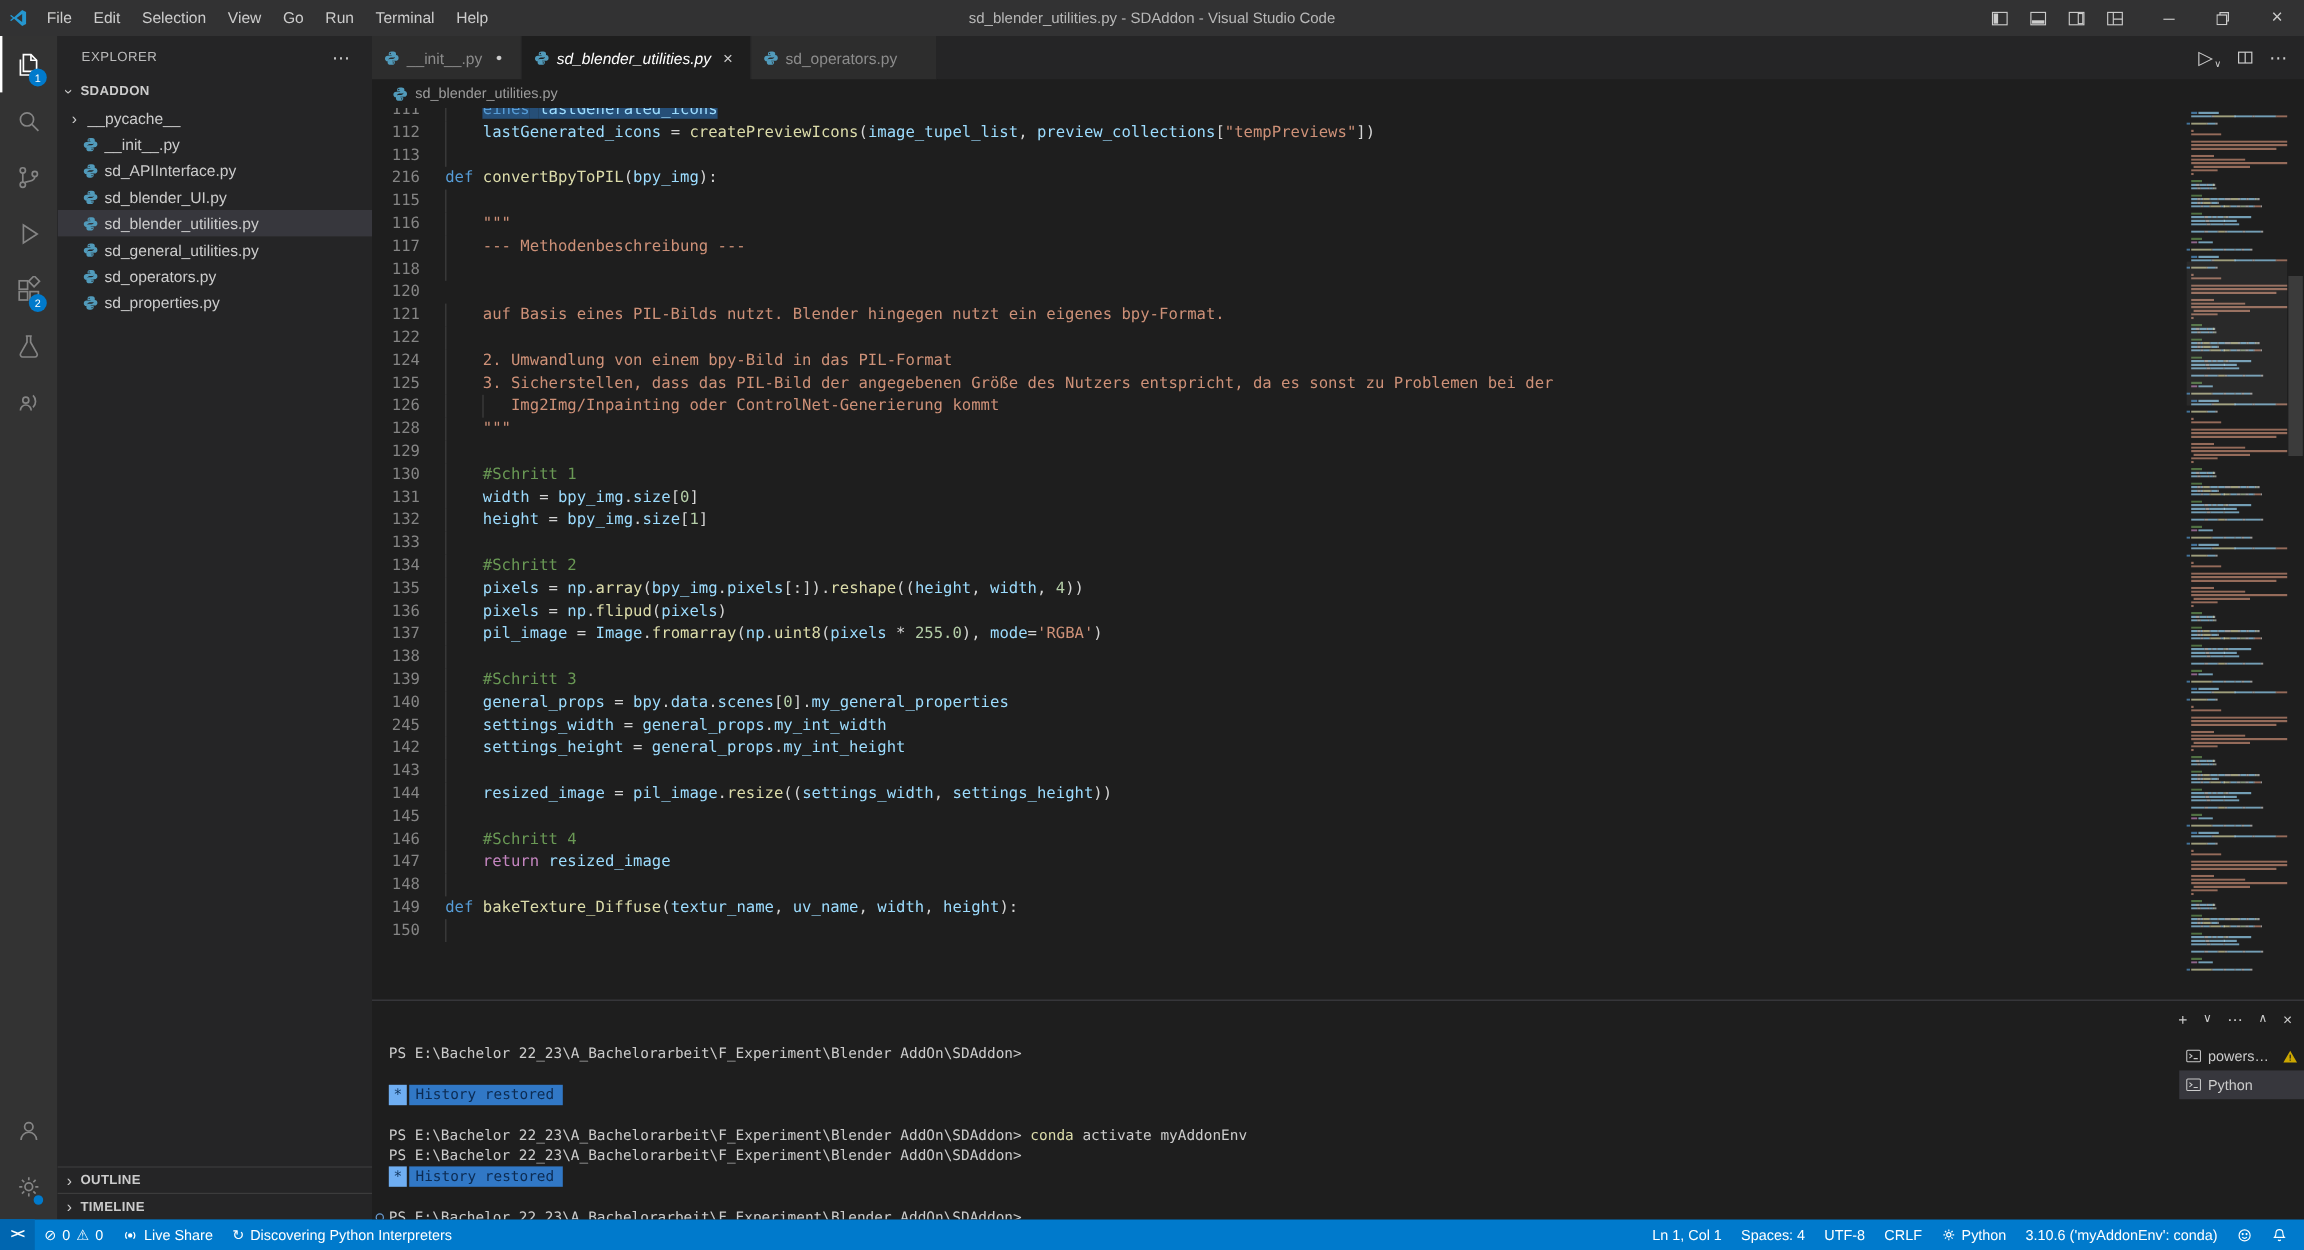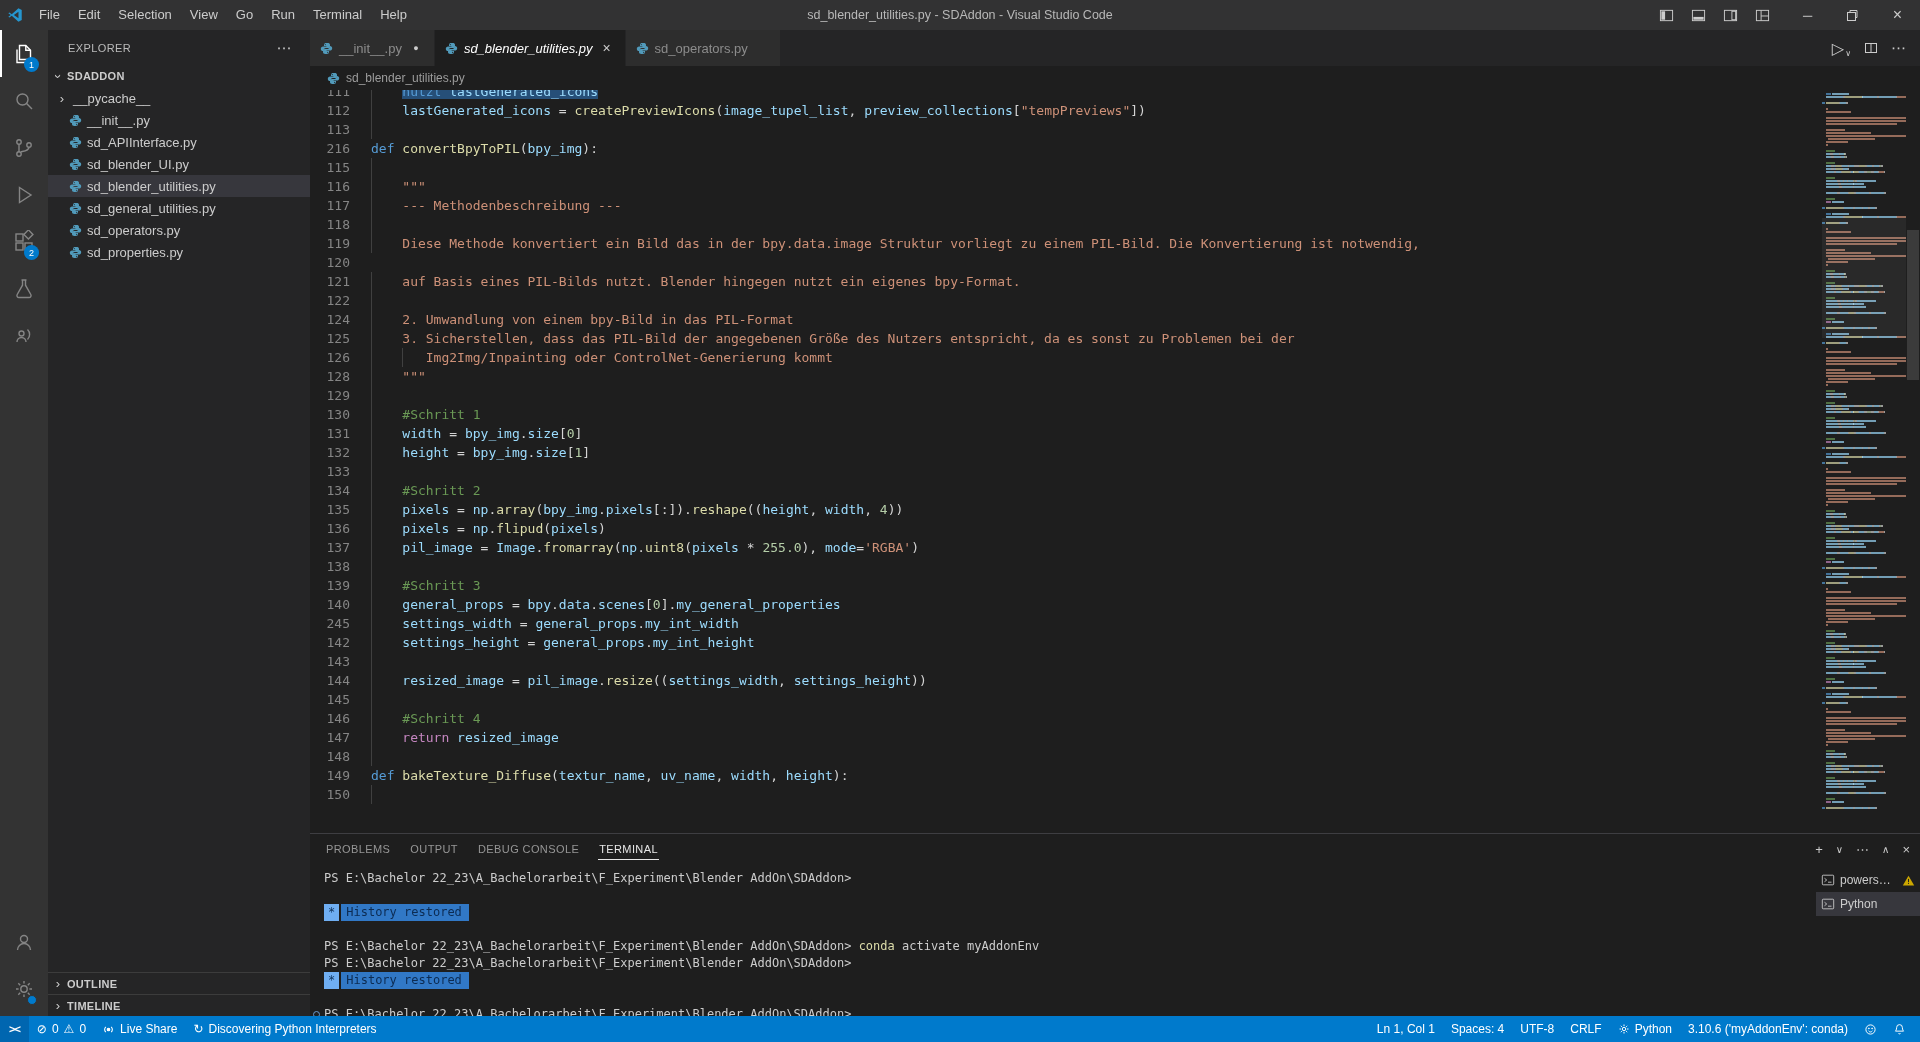--- a/index.html
+++ b/index.html
@@ -369,21 +369,21 @@
             <path fill="#519aba" d="M8.2 14.8c1.8 0 2.9-.8 2.9-2.1v-1.6h-3v-.5h4.1c1.6 0 2.8-1.1 2.8-2.9 0-1.8-1.1-2.9-2.6-2.9h-1.1v1.6c0 1.3-1.1 2.3-2.4 2.3H5.8c-1.2 0-2.1 1-2.1 2.2v1.8c0 1.3 1.2 2.1 2.7 2.1h1.8zm1.3-1.3c-.4 0-.7-.3-.7-.7 0-.4.3-.7.7-.7s.7.3.7.7c0 .4-.3.7-.7.7z"></path>
           </svg>
         </span>
       <span>sd_blender_utilities.py</span>
     </div>
 
     <div class="editor-area">
       <div class="code-scroll">
           <div class="cline">
             <div class="lnum">111</div>
-            <div class="ltext"><span class="iguide" style="left: 0ch;"></span><span style="color: rgb(212, 212, 212);">    </span><span class="sel-bg" style="color: rgb(86, 156, 214);">nutzt</span><span class="sel-bg" style="color: rgb(212, 212, 212);"> </span><span class="sel-bg" style="color: rgb(156, 220, 254);">lastGenerated_icons</span></div>
+            <div class="ltext"><span class="iguide" style="left: 0ch;"></span><span style="color: rgb(212, 212, 212);">    </span><span class="sel-bg" style="color: rgb(86, 156, 214);">eines</span><span class="sel-bg" style="color: rgb(212, 212, 212);"> </span><span class="sel-bg" style="color: rgb(156, 220, 254);">lastGenerated_icons</span></div>
           </div>
           <div class="cline">
             <div class="lnum">112</div>
             <div class="ltext"><span class="iguide" style="left: 0ch;"></span><span style="color: rgb(212, 212, 212);">    </span><span style="color: rgb(156, 220, 254);">lastGenerated_icons</span><span style="color: rgb(212, 212, 212);"> = </span><span style="color: rgb(220, 220, 170);">createPreviewIcons</span><span style="color: rgb(212, 212, 212);">(</span><span style="color: rgb(156, 220, 254);">image_tupel_list</span><span style="color: rgb(212, 212, 212);">, </span><span style="color: rgb(156, 220, 254);">preview_collections</span><span style="color: rgb(212, 212, 212);">[</span><span style="color: rgb(206, 145, 120);">"tempPreviews"</span><span style="color: rgb(212, 212, 212);">])</span></div>
           </div>
           <div class="cline">
             <div class="lnum">113</div>
             <div class="ltext"><span class="iguide" style="left: 0ch;"></span></div>
           </div>
           <div class="cline">
@@ -398,24 +398,20 @@
             <div class="lnum">116</div>
             <div class="ltext"><span class="iguide" style="left: 0ch;"></span><span style="color: rgb(212, 212, 212);">    </span><span style="color: rgb(206, 145, 120);">"""</span></div>
           </div>
           <div class="cline">
             <div class="lnum">117</div>
             <div class="ltext"><span class="iguide" style="left: 0ch;"></span><span style="color: rgb(212, 212, 212);">    </span><span style="color: rgb(206, 145, 120);">--- Methodenbeschreibung ---</span></div>
           </div>
           <div class="cline">
             <div class="lnum">118</div>
             <div class="ltext"><span class="iguide" style="left: 0ch;"></span></div>
-          </div>
-          <div class="cline">
-            <div class="lnum">119</div>
-            <div class="ltext"><span class="iguide" style="left: 0ch;"></span><span style="color: rgb(212, 212, 212);">    </span><span style="color: rgb(206, 145, 120);">Diese Methode konvertiert ein Bild das in der bpy.data.image Struktur vorliegt zu einem PIL-Bild. Die Konvertierung ist notwendig,</span></div>
           </div>
           <div class="cline">
             <div class="lnum">120</div>
           </div>
           <div class="cline">
             <div class="lnum">121</div>
             <div class="ltext"><span class="iguide" style="left: 0ch;"></span><span style="color: rgb(212, 212, 212);">    </span><span style="color: rgb(206, 145, 120);">auf Basis eines PIL-Bilds nutzt. Blender hingegen nutzt ein eigenes bpy-Format.</span></div>
           </div>
           <div class="cline">
             <div class="lnum">122</div>
@@ -1941,26 +1937,20 @@
           </div>
         <div class="mm-viewport"></div>
       </div>
       <div class="scrollbar-v">
         <div class="scroll-thumb"></div>
       </div>
     </div>
 
     <div class="panel">
       <div class="panel-header">
-        <div id="panel-tabs" style="display:flex;height:100%;">
-            <div class="panel-tab">PROBLEMS</div>
-            <div class="panel-tab">OUTPUT</div>
-            <div class="panel-tab">DEBUG CONSOLE</div>
-            <div class="panel-tab active">TERMINAL</div>
-          </div>
         <div class="panel-actions">
           <span>+</span>
           <span class="small">∨</span>
           <span>⋯</span>
           <span class="small">∧</span>
           <span>×</span>
         </div>
       </div>
       <div class="panel-body">
         <div class="term-main">

